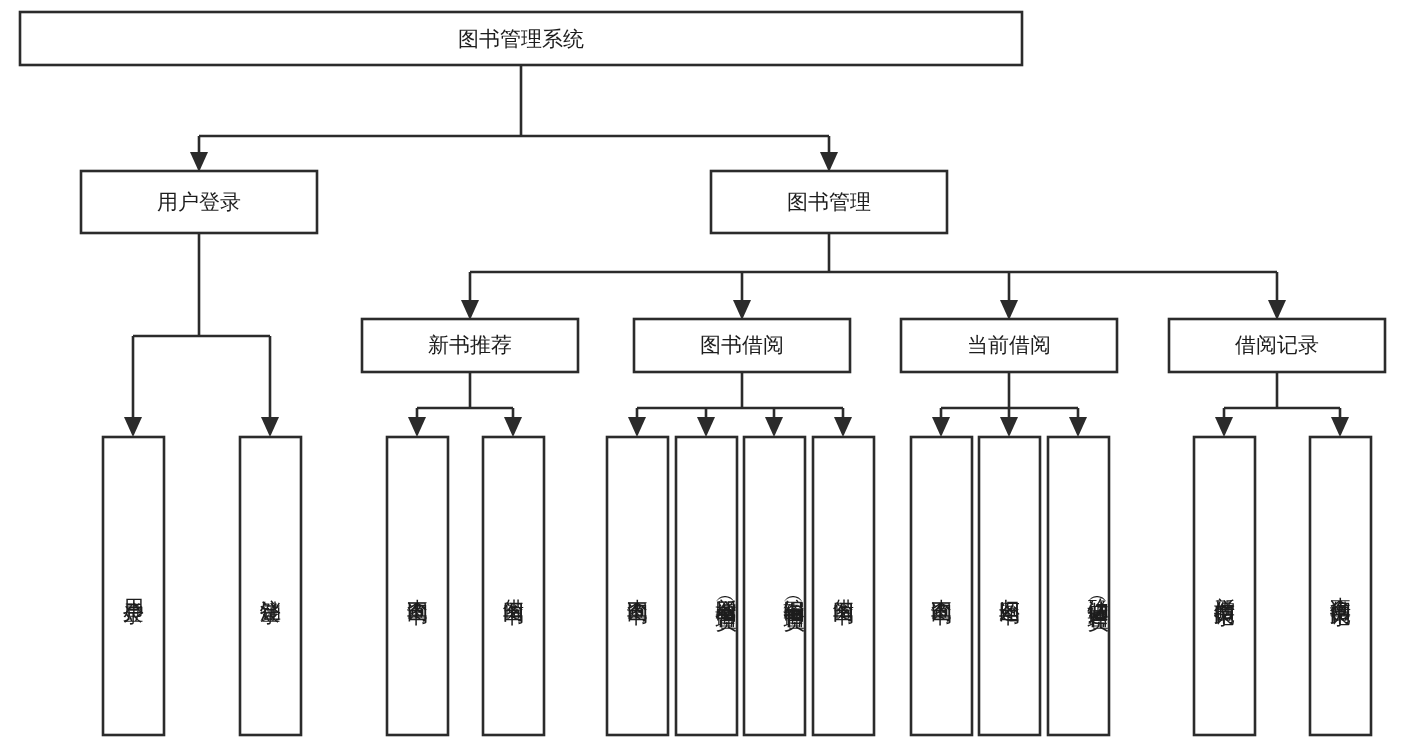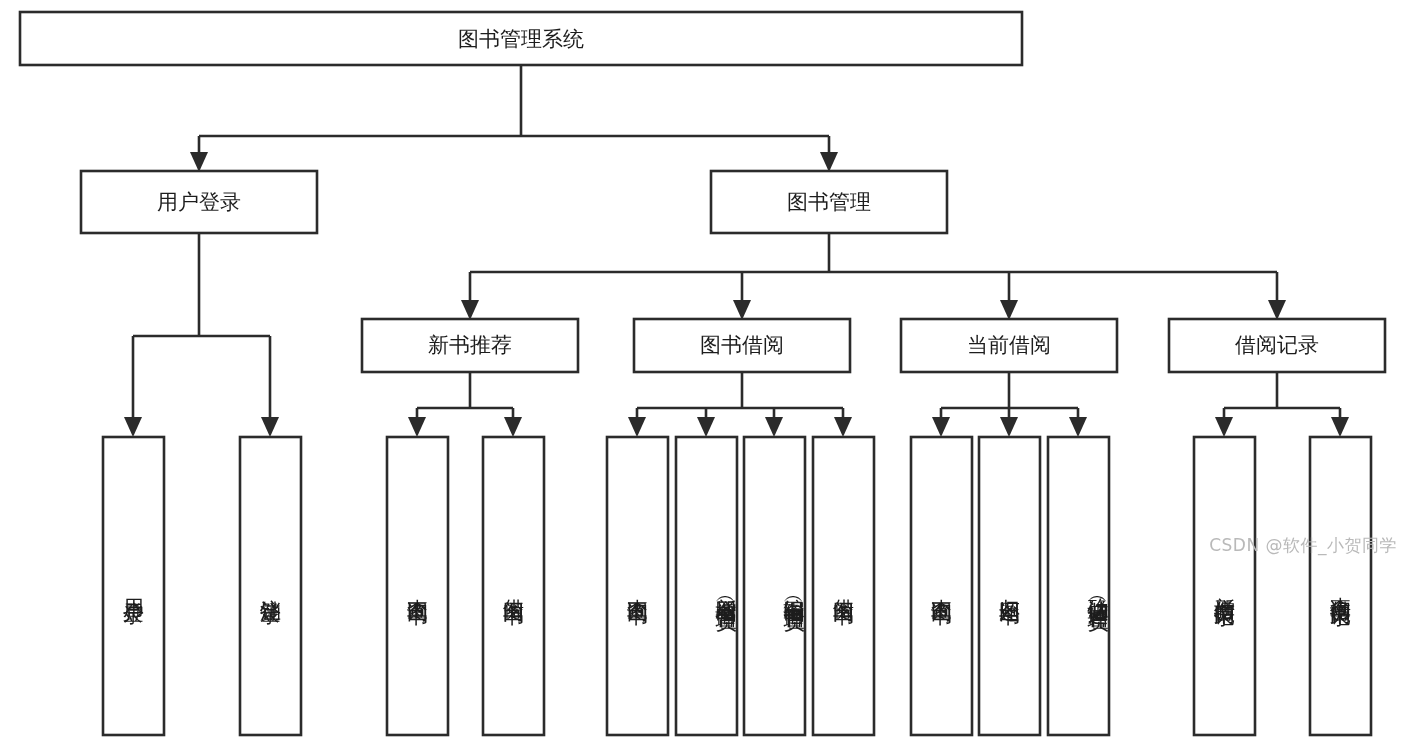--- a/index.html
+++ b/index.html
@@ -213,15 +213,14 @@
   <div class="leaf-label" style="left:744px; top:445px; width:61px; height:290px;">编辑图书（管理员）</div>
   <div class="leaf-label centered" style="left:813px; top:437px; width:61px; height:298px;">借阅图书</div>
 
   <div class="leaf-label centered" style="left:911px; top:437px; width:61px; height:298px;">查询图书</div>
   <div class="leaf-label centered" style="left:979px; top:437px; width:61px; height:298px;">归还图书</div>
   <div class="leaf-label" style="left:1048px; top:445px; width:61px; height:290px;">确认归还（管理员）</div>
 
   <div class="leaf-label centered" style="left:1194px; top:437px; width:61px; height:298px;">新增借阅记录</div>
   <div class="leaf-label centered" style="left:1310px; top:437px; width:61px; height:298px;">查询借阅记录</div>
 
-  <div class="watermark">CSDN @软件_小贺同学</div>
 
 </div>
 
 </body></html>

